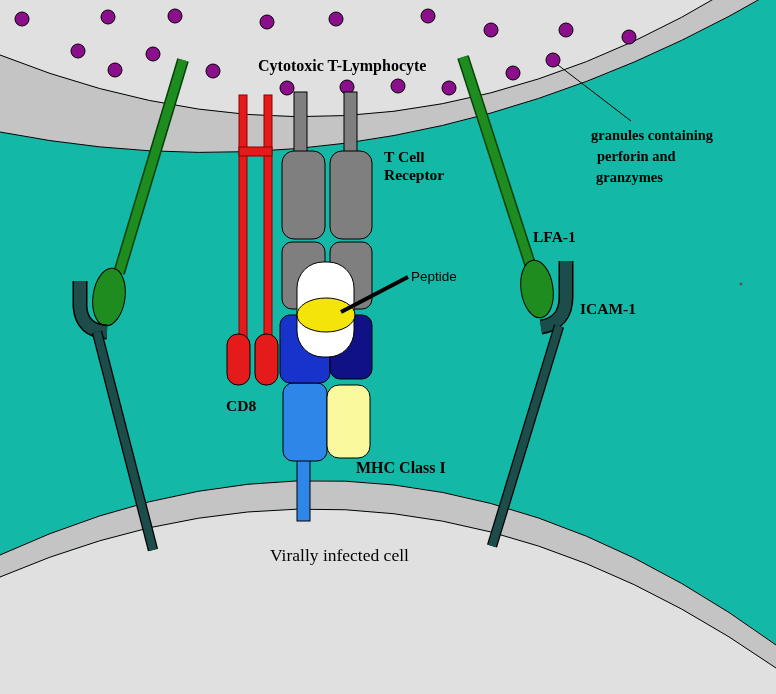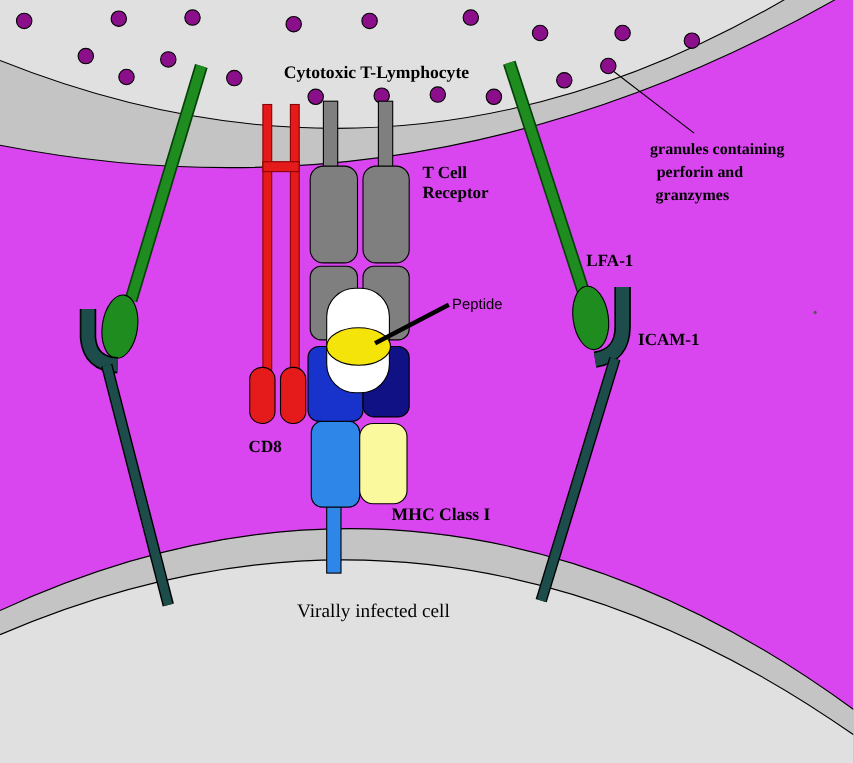--- a/index.html
+++ b/index.html
@@ -1,16 +1,16 @@
 <!DOCTYPE html>
 <html style="--cell_interior: #E0E0E0; --membrane_band: #C4C4C4; --granule_purple: #8B0F8B; --lfa1_green: #1E8C1E; --icam1_teal: #1C4D4B; --cd8_red: #E51A1A; --tcr_gray: #7F7F7F; --mhc_blue: #1832CC; --mhc_navy: #101184; --mhc_lightblue: #2E86E8; --b2m_paleyellow: #FBF99D; --peptide_yellow: #F5E40A;"><head>
 <meta charset="utf-8">
 <style>
   html,body{margin:0;padding:0;background:#ffffff;}
-  .stage{position:relative;width:776px;height:694px;background:#d946ef;overflow:hidden;
+  .stage{position:relative;width:776px;height:694px;background:#14b8a6;overflow:hidden;
          font-family:"Liberation Serif", serif;}
   svg{position:absolute;left:0;top:0;}
 
   
   .fill-interior{fill:var(--cell_interior);}
   .fill-band{fill:var(--membrane_band);}
   .granule{fill:var(--granule_purple);stroke:#000;stroke-width:1;}
   .green-main{stroke:var(--lfa1_green);}
   .green-fill{fill:var(--lfa1_green);stroke:#000;stroke-width:1;}
   .teal-main{stroke:var(--icam1_teal);}

